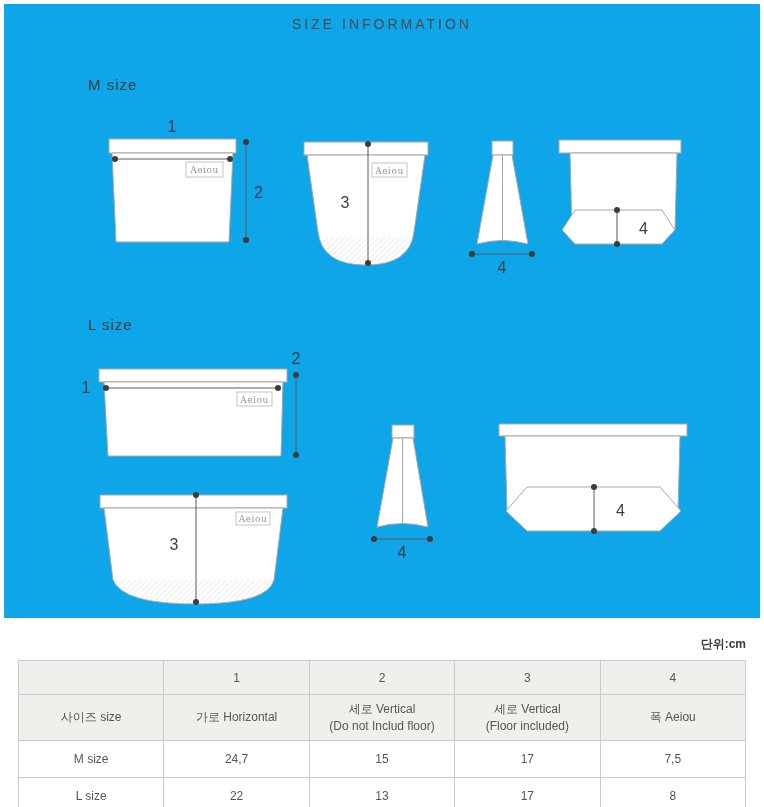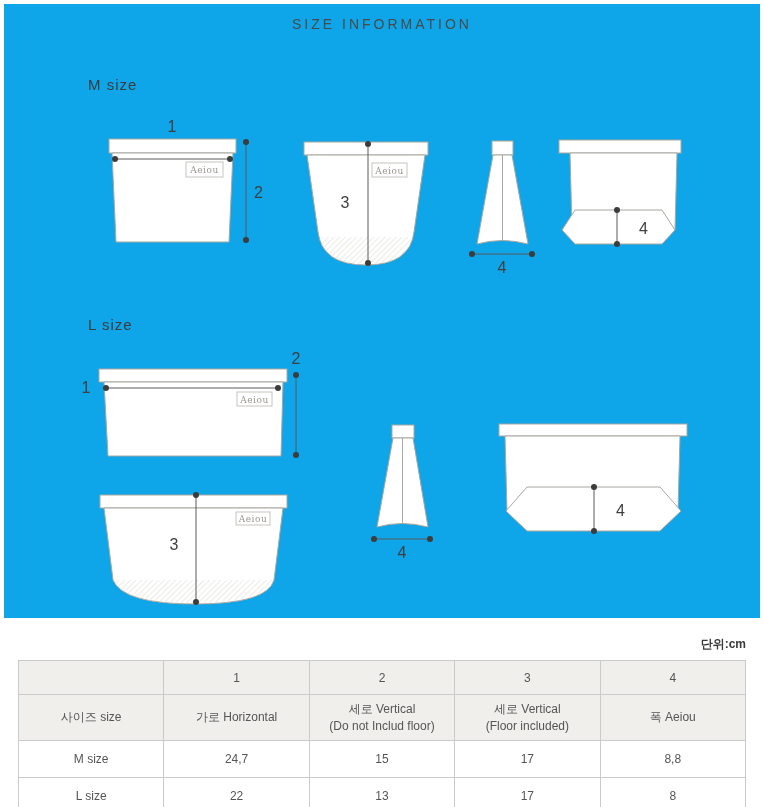--- a/index.html
+++ b/index.html
@@ -206,21 +206,21 @@
 (Do not Includ floor)</td>
     <td class="multiline">세로 Vertical
 (Floor included)</td>
     <td class="multiline">폭 Aeiou</td>
   </tr>
   <tr class="data-row">
     <td>M size</td>
     <td>24,7</td>
     <td>15</td>
     <td>17</td>
-    <td>8,8</td>
+    <td>7,5</td>
   </tr>
   <tr class="data-row">
     <td>L size</td>
     <td>22</td>
     <td>13</td>
     <td>17</td>
     <td>8</td>
   </tr>
 </tbody>
   </table>

